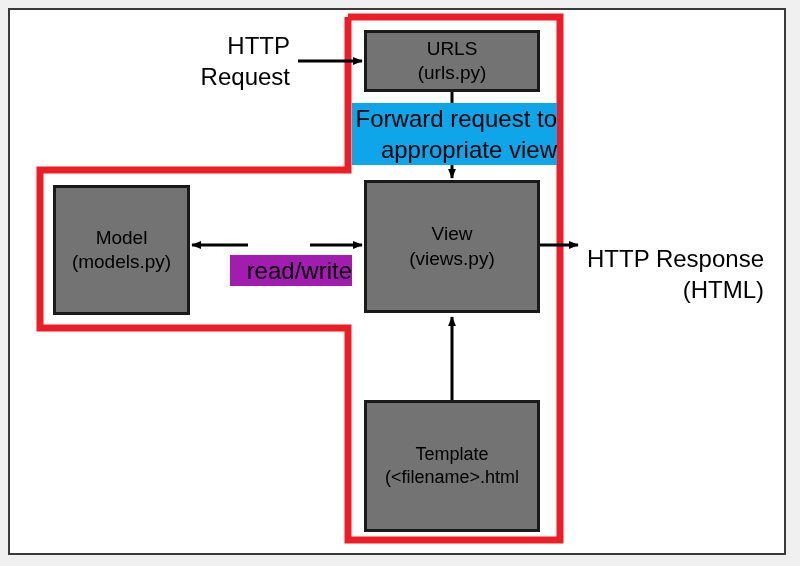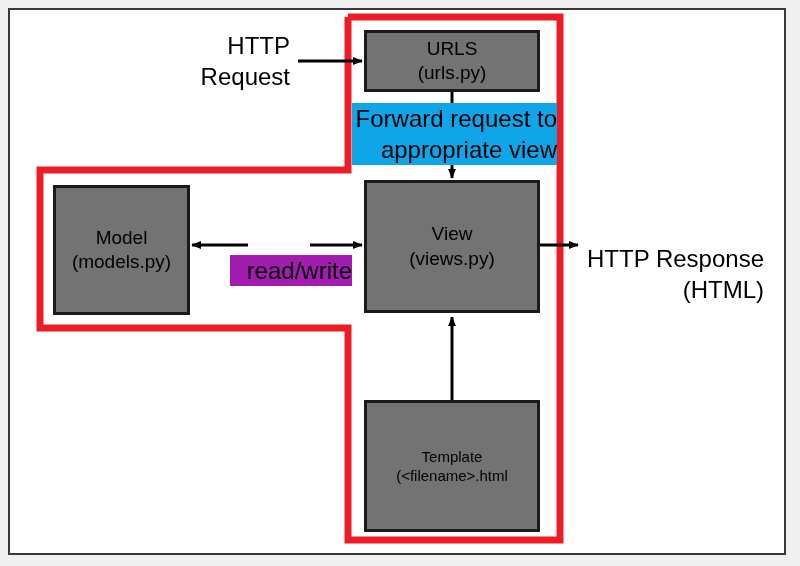--- a/index.html
+++ b/index.html
@@ -37,21 +37,21 @@
     color:#000;
     font-size:19px;
     line-height:1.28;
     text-align:center;
     z-index:4;
   }
   .node .l2{white-space:nowrap;}
   #node-urls{left:364px;top:30px;width:176px;height:62px;}
   #node-view{left:364px;top:180px;width:176px;height:133px;}
   #node-model{left:53px;top:185px;width:137px;height:130px;}
-  #node-template{left:364px;top:400px;width:176px;height:132px;font-size:15px;}
+  #node-template{left:364px;top:400px;width:176px;height:132px;font-size:18px;}
 
   .free-label{
     position:absolute;
     color:#000;
     text-align:right;
     font-size:24px;
     line-height:1.3;
     z-index:5;
   }
   #label-http-request{left:160px;top:30px;width:130px;}

